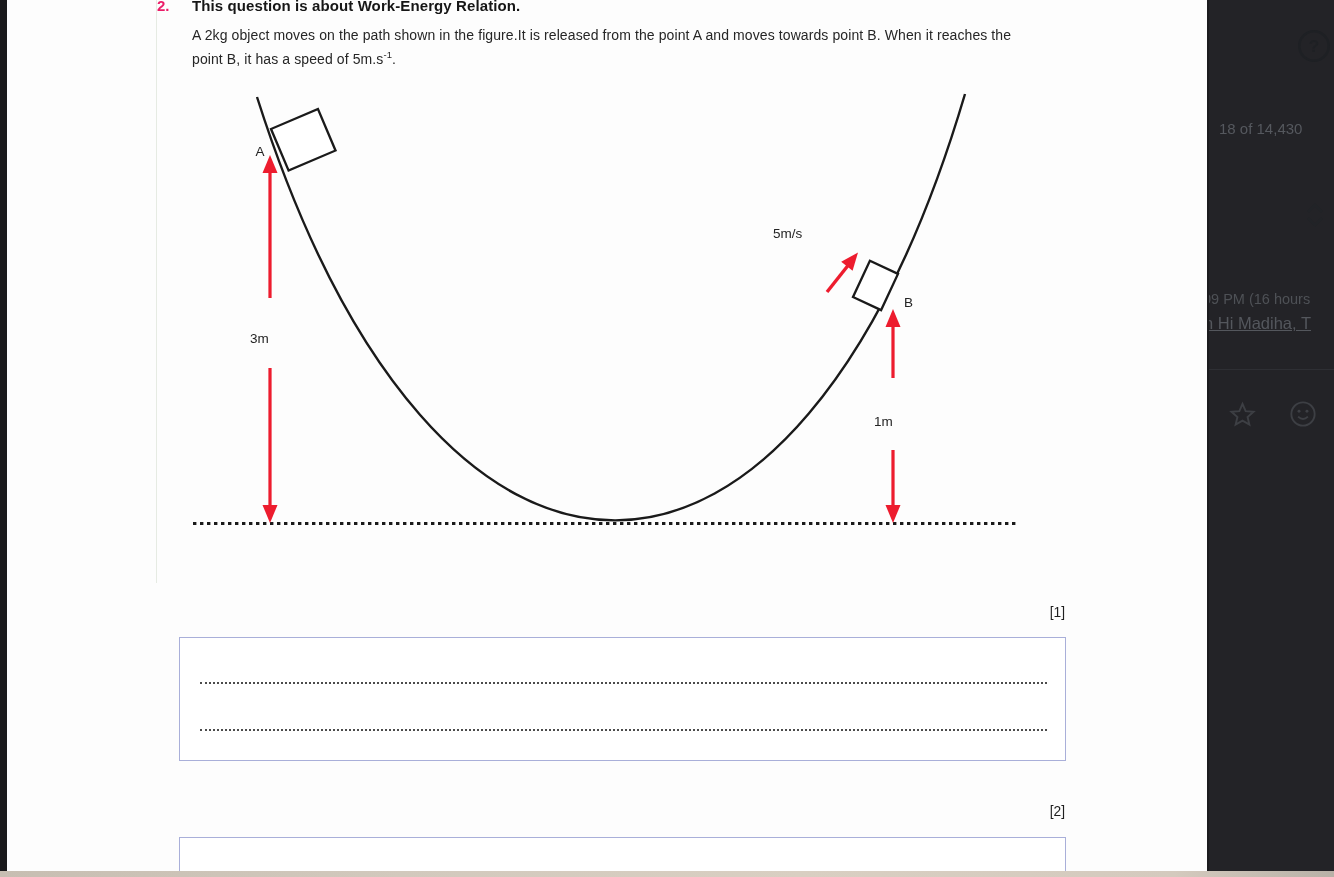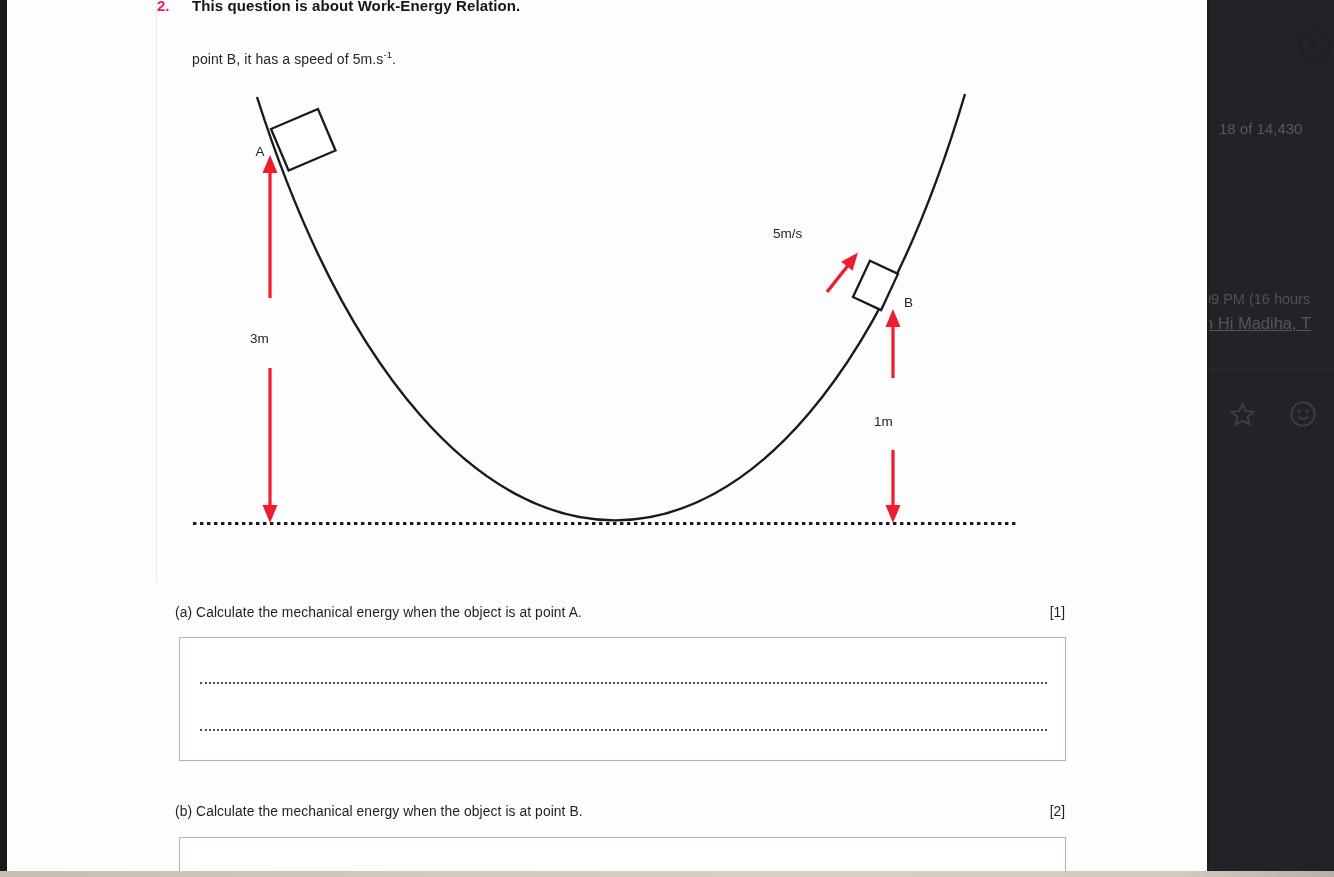--- a/index.html
+++ b/index.html
@@ -51,20 +51,21 @@
 </head>
 <body>
 
 <div class="screen">
 
   <div class="page">
     <div class="page-edge"></div>
 
     <div class="q-number">2.</div>
     <div class="q-heading">This question is about Work-Energy Relation.</div>
+    <div class="q-line q-line1">A 2kg object moves on the path shown in the figure.It is released from the point A and moves towards point B. When it reaches the</div>
     <div class="q-line q-line2"><span>point B, it has a speed of 5m.s</span><sup>-1</sup><span>.</span></div>
 
     <svg class="figure-svg" viewBox="150 80 880 460" xmlns="http://www.w3.org/2000/svg">
 
       <path d="M 250 97 C 430 662, 790 662, 958 94" fill="none" stroke="#1a1a1a" stroke-width="2.4"></path>
 
       <line x1="186" y1="523.5" x2="1010" y2="523.5" stroke="#1a1a1a" stroke-width="3" stroke-dasharray="3.4 3.6"></line>
 
       <g transform="translate(264,129) rotate(-23)">
         <rect x="0" y="0" width="51" height="45" fill="#ffffff" stroke="#1a1a1a" stroke-width="2.3"></rect>
@@ -93,28 +94,26 @@
         <polygon points="851,252.5 845.6,270.8 834.2,261.8" fill="#ed1c2e"></polygon>
       </g>
 
       <text x="253" y="156" text-anchor="middle">A</text>
       <text x="897" y="307" text-anchor="start">B</text>
       <text x="243" y="343" text-anchor="start">3m</text>
       <text x="867" y="426" text-anchor="start">1m</text>
       <text x="766" y="238" text-anchor="start">5m/s</text>
     </svg>
 
-    <div class="part-label part-a">(a) Calculate the mechanical energy when the object is at point A.</div>
     <div class="part-marks part-a">[1]</div>
     <div class="answer-box answer-box-a">
       <div class="answer-line answer-line-1"></div>
       <div class="answer-line answer-line-2"></div>
     </div>
 
-    <div class="part-label part-b">(b) Calculate the mechanical energy when the object is at point B.</div>
     <div class="part-marks part-b">[2]</div>
     <div class="answer-box answer-box-b"></div>
   </div>
 
   <div class="left-strip"></div>
 
   <div class="sidebar">
 
     <svg class="sb-help" width="38" height="38" viewBox="0 0 40 40">
       <circle cx="20" cy="20" r="15.5" fill="none" stroke="#1e2024" stroke-width="2.7"></circle>

